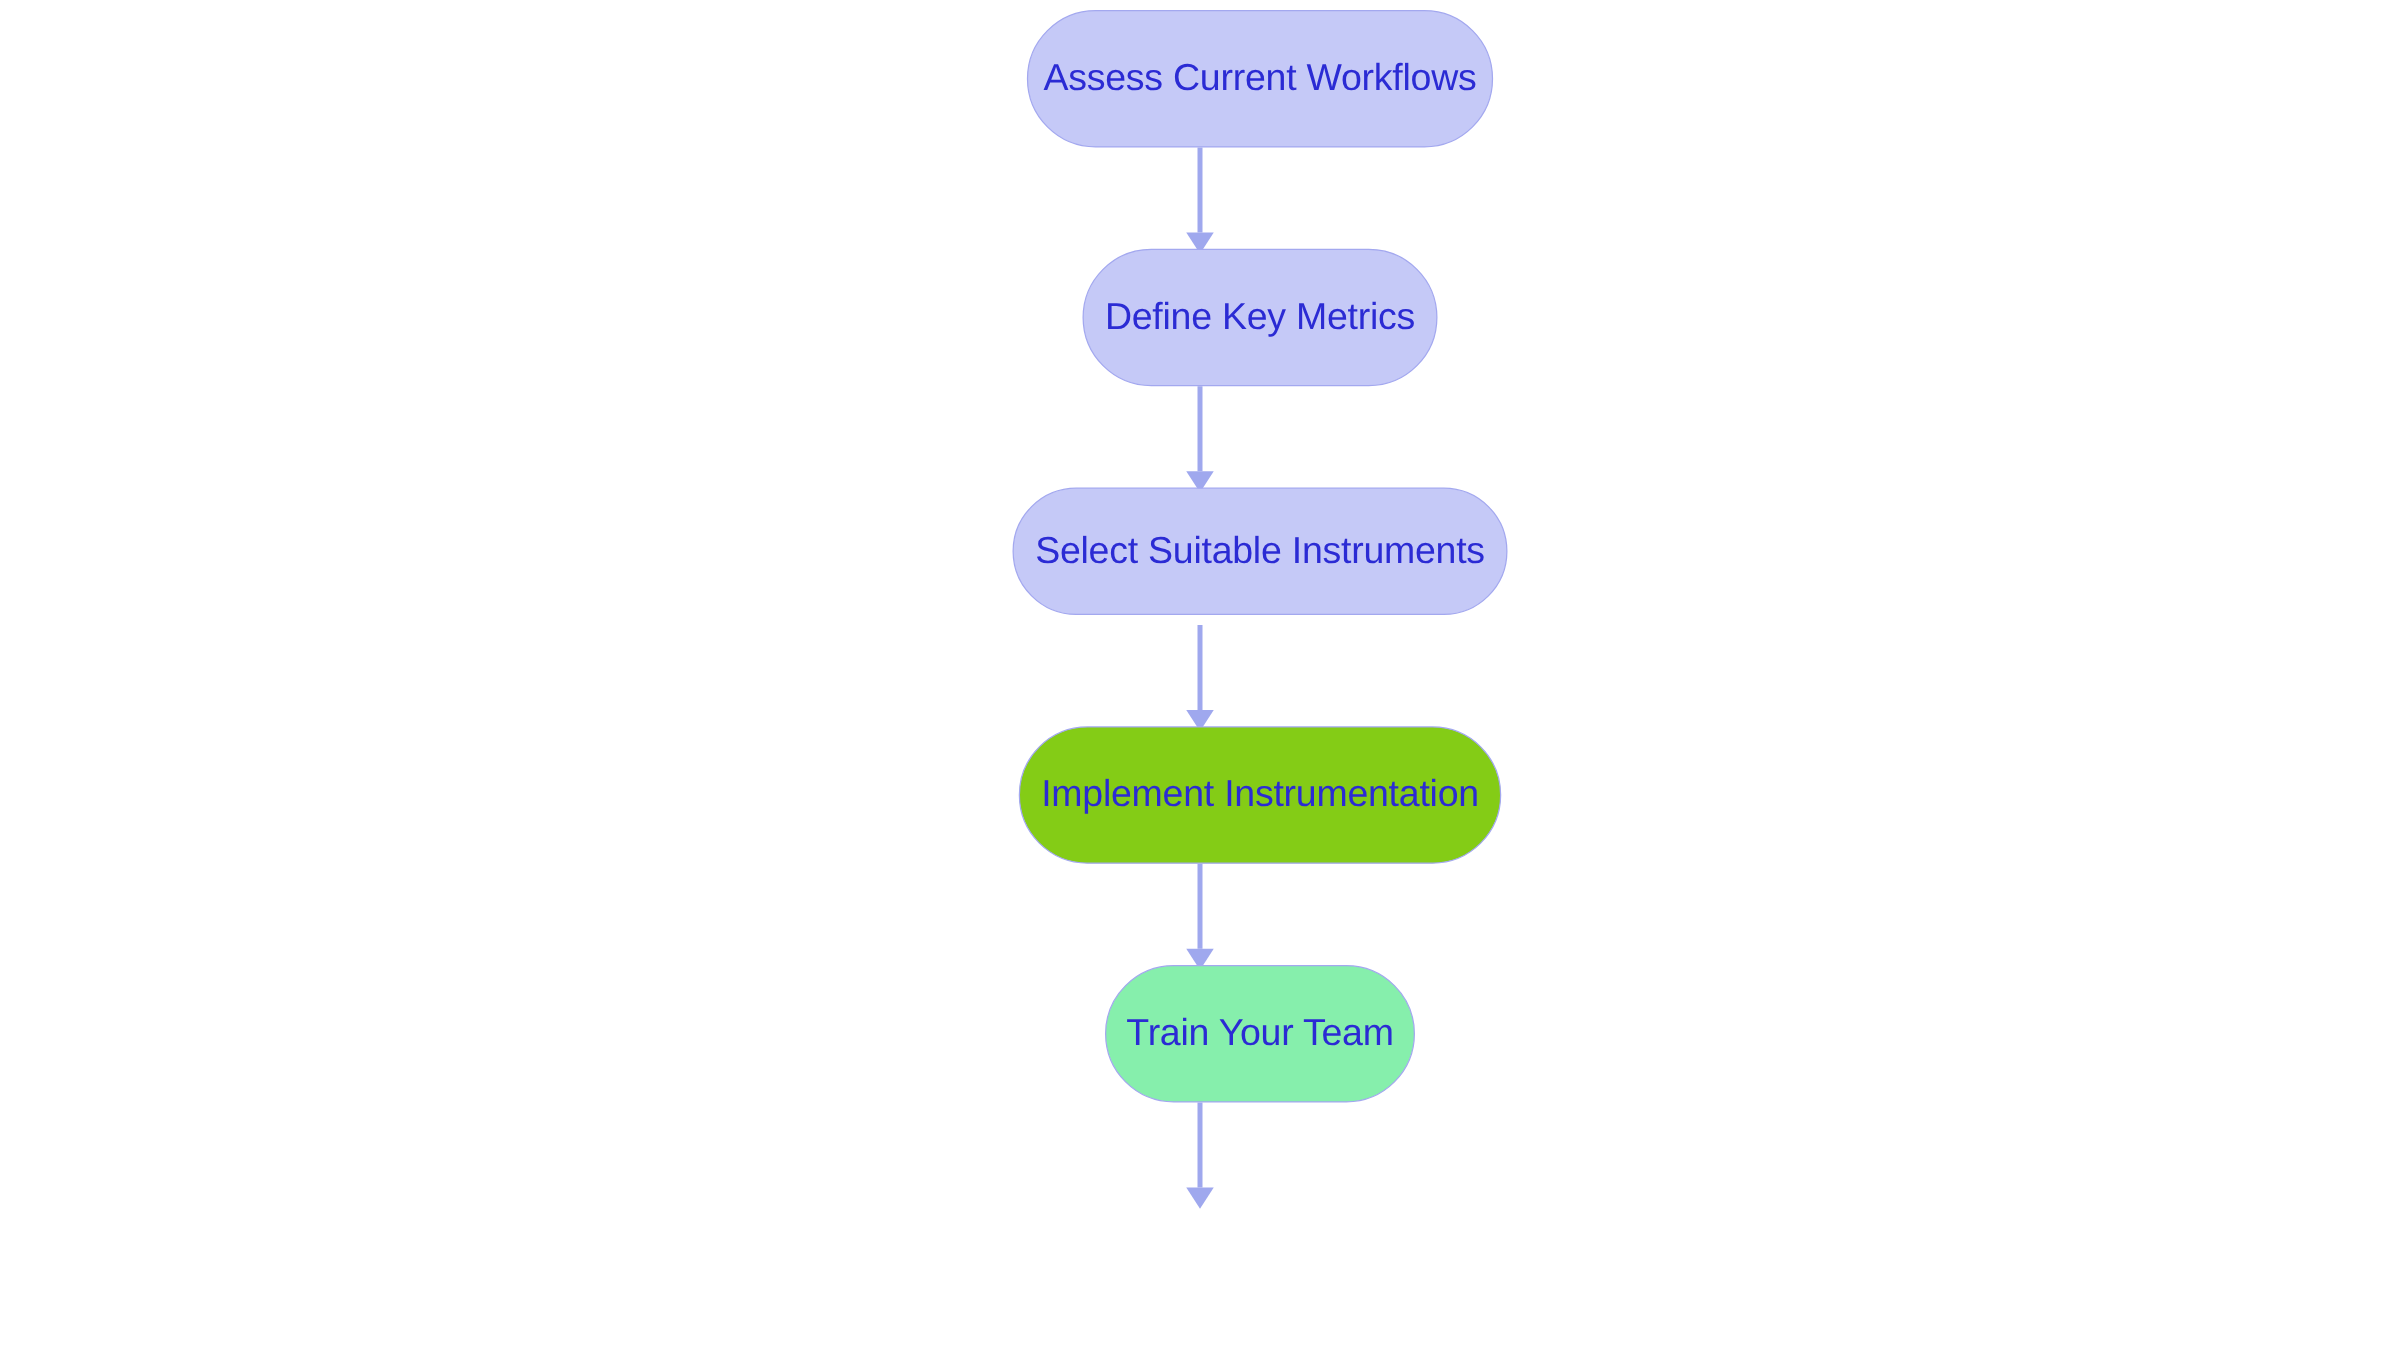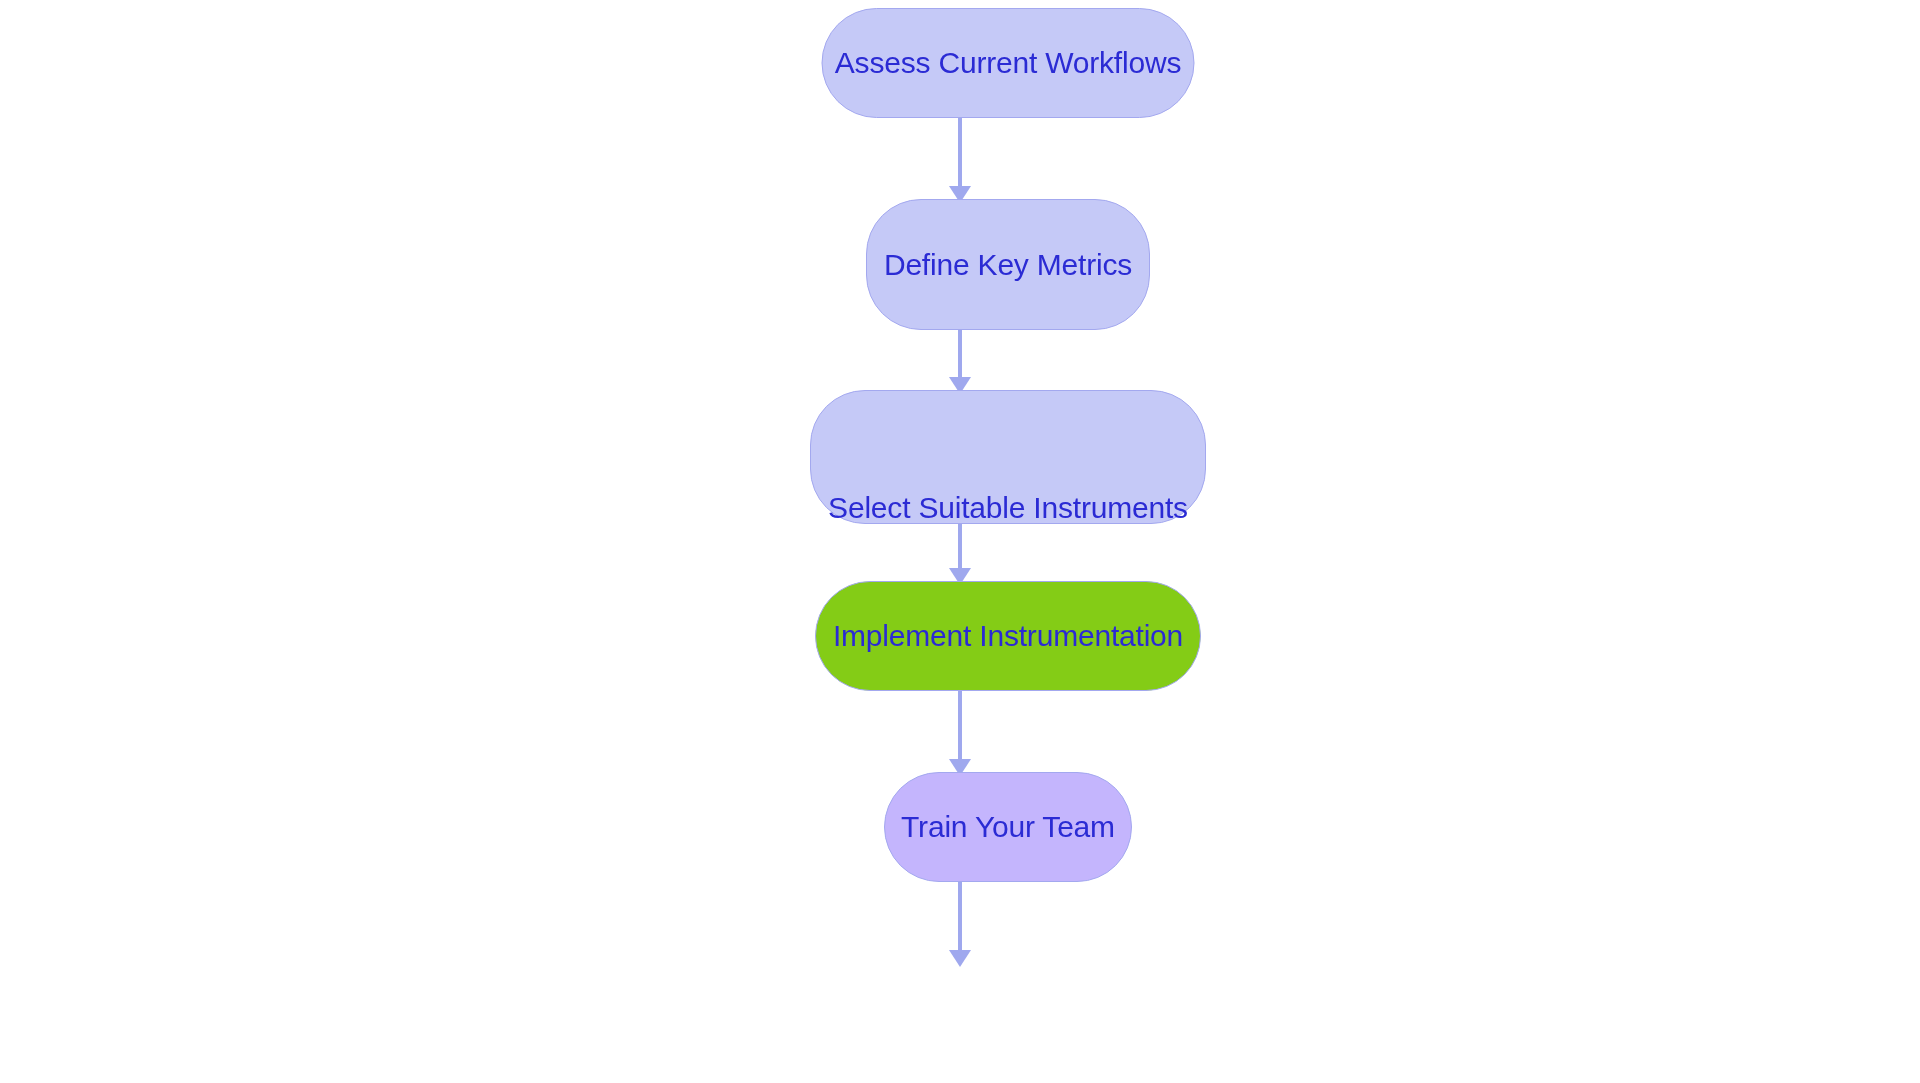--- a/index.html
+++ b/index.html
@@ -100,26 +100,26 @@
         <div class="stem" style="height: 68px; background: rgb(159, 168, 238);"></div>
         <div class="head" style="border-top-color: rgb(159, 168, 238);"></div>
       </div>
       <div class="connector" style="top: 882px; height: 85px;">
         <div class="stem" style="height: 68px; background: rgb(159, 168, 238);"></div>
         <div class="head" style="border-top-color: rgb(159, 168, 238);"></div>
       </div>
       <div class="node" style="top: 8px; width: 373px; height: 110px; border-radius: 55px; background: rgb(197, 201, 247); border-color: rgb(163, 168, 239); color: rgb(43, 43, 212);">
         <span class="node-label">Assess Current Workflows</span>
       </div>
-      <div class="node" style="top: 199px; width: 284px; height: 131px; border-radius: 55px; background: rgb(197, 201, 247); border-color: rgb(163, 168, 239); color: rgb(43, 43, 212);">
+      <div class="node" style="top: 199px; width: 284px; height: 110px; border-radius: 55px; background: rgb(197, 201, 247); border-color: rgb(163, 168, 239); color: rgb(43, 43, 212);">
         <span class="node-label">Define Key Metrics</span>
       </div>
-      <div class="node" style="top: 390px; width: 396px; height: 134px; border-radius: 55px; background: rgb(197, 201, 247); border-color: rgb(163, 168, 239); color: rgb(43, 43, 212); align-items: flex-end;">
+      <div class="node" style="top: 390px; width: 396px; height: 102px; border-radius: 55px; background: rgb(197, 201, 247); border-color: rgb(163, 168, 239); color: rgb(43, 43, 212);">
         <span class="node-label">Select Suitable Instruments</span>
       </div>
       <div class="node" style="top: 581px; width: 386px; height: 110px; border-radius: 55px; background: #84cc16; border-color: rgb(163, 168, 239); color: rgb(43, 43, 212);">
         <span class="node-label">Implement Instrumentation</span>
       </div>
-      <div class="node" style="top: 772px; width: 248px; height: 110px; border-radius: 55px; background: #c4b5fd; border-color: rgb(163, 168, 239); color: rgb(43, 43, 212);">
+      <div class="node" style="top: 772px; width: 248px; height: 110px; border-radius: 55px; background: #86efac; border-color: rgb(163, 168, 239); color: rgb(43, 43, 212);">
         <span class="node-label">Train Your Team</span>
       </div>
     </div>
 </div>
 
 </body></html>

